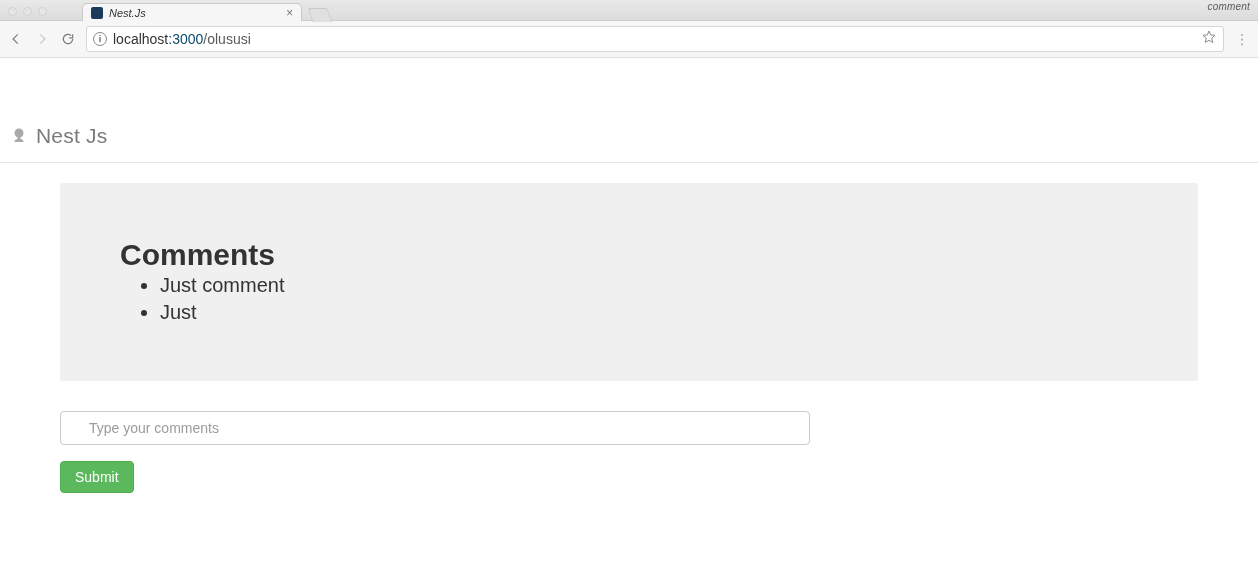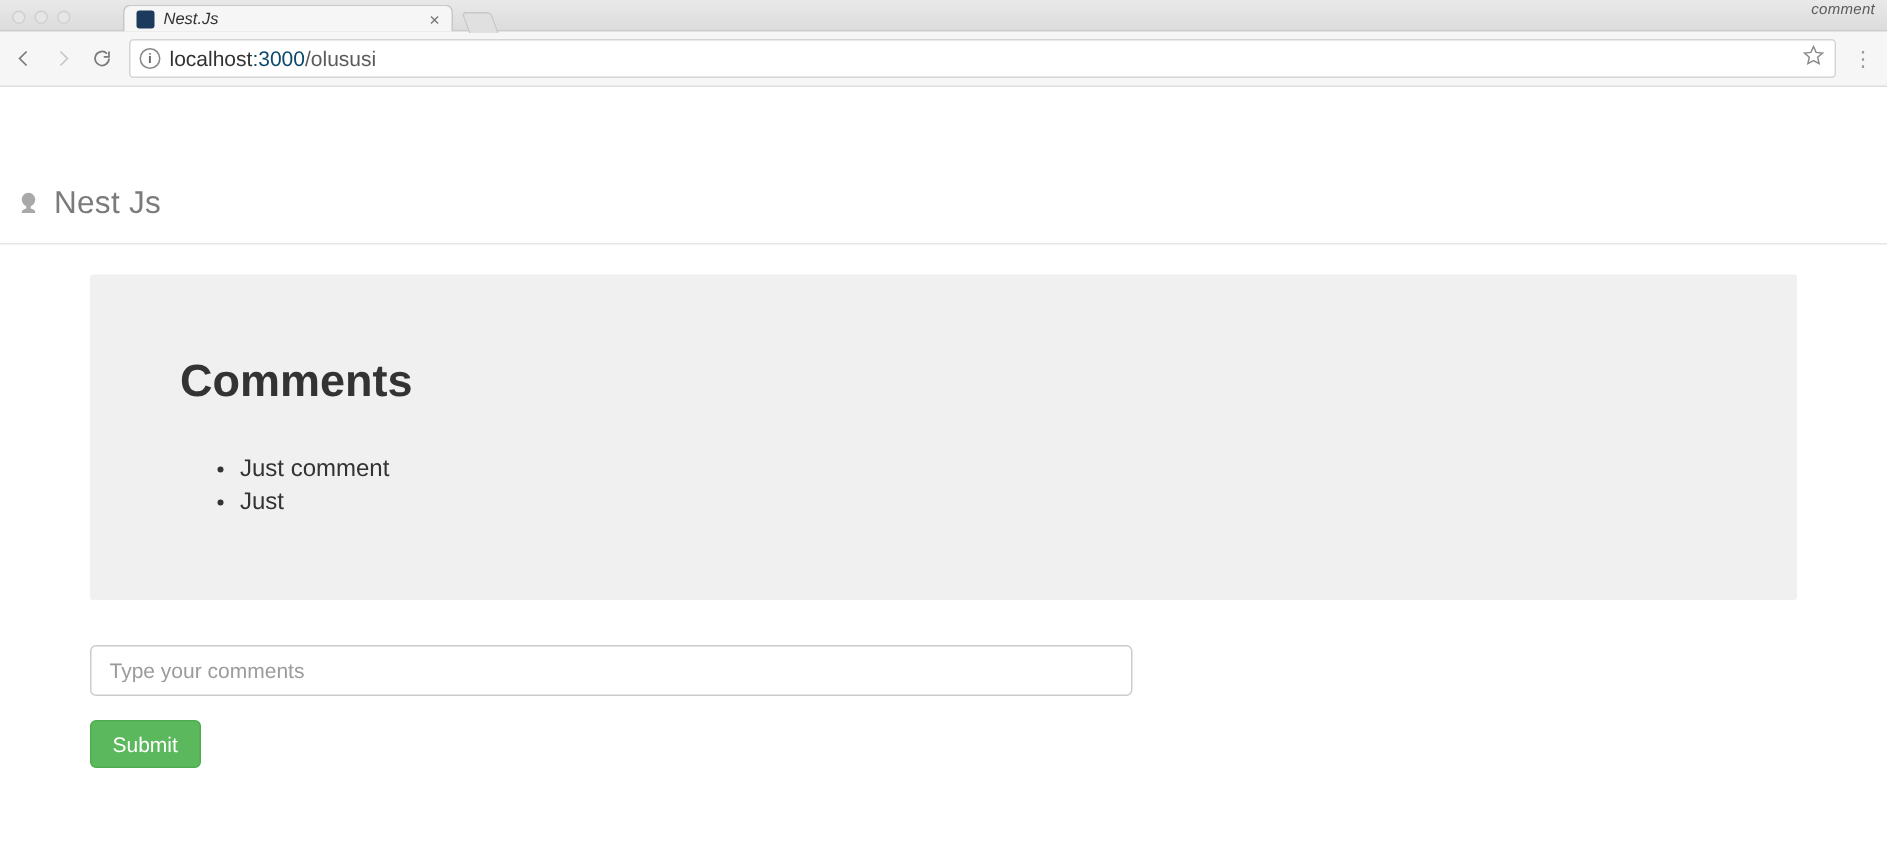--- a/index.html
+++ b/index.html
@@ -137,38 +137,38 @@
   .comments-panel {
     background: #f0f0f0;
     border-radius: 2px;
     padding: 55px 60px 55px 60px;
     margin-bottom: 30px;
   }
   .comments-panel h2 {
     font-size: 30px;
     font-weight: 700;
     color: #333;
-    margin-bottom: 30px;
+    margin-bottom: 0;
   }
   .comments-panel ul {
     list-style: disc;
     padding-left: 40px;
-    font-size: 16px;
+    font-size: 20px;
     color: #333;
   }
   .comments-panel ul li { line-height: 1.35; }
 
   .form-row { margin-bottom: 16px; }
   .text-input {
-    width: 695px;
+    width: 750px;
     max-width: 100%;
     height: 34px;
     border: 1px solid #ccc;
     border-radius: 4px;
-    padding: 6px 12px;
+    padding: 6px 28px;
     font-size: 14px;
     color: #555;
     outline: none;
   }
   .text-input::placeholder { color: #9b9b9b; }
 
   .btn-submit {
     display: inline-block;
     background: #5cb85c;
     color: #fff;

